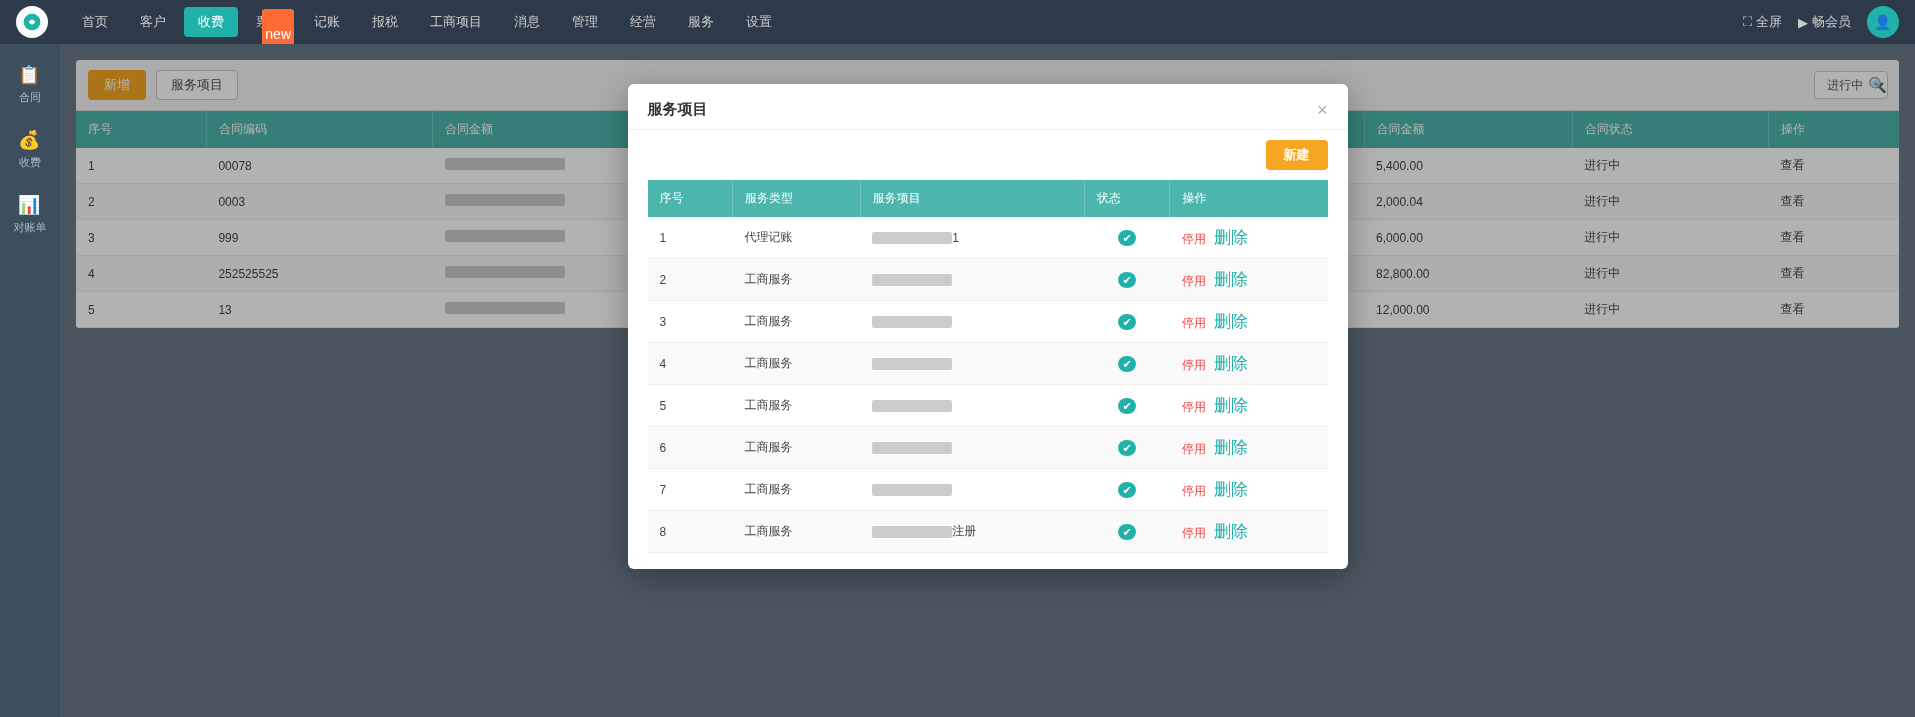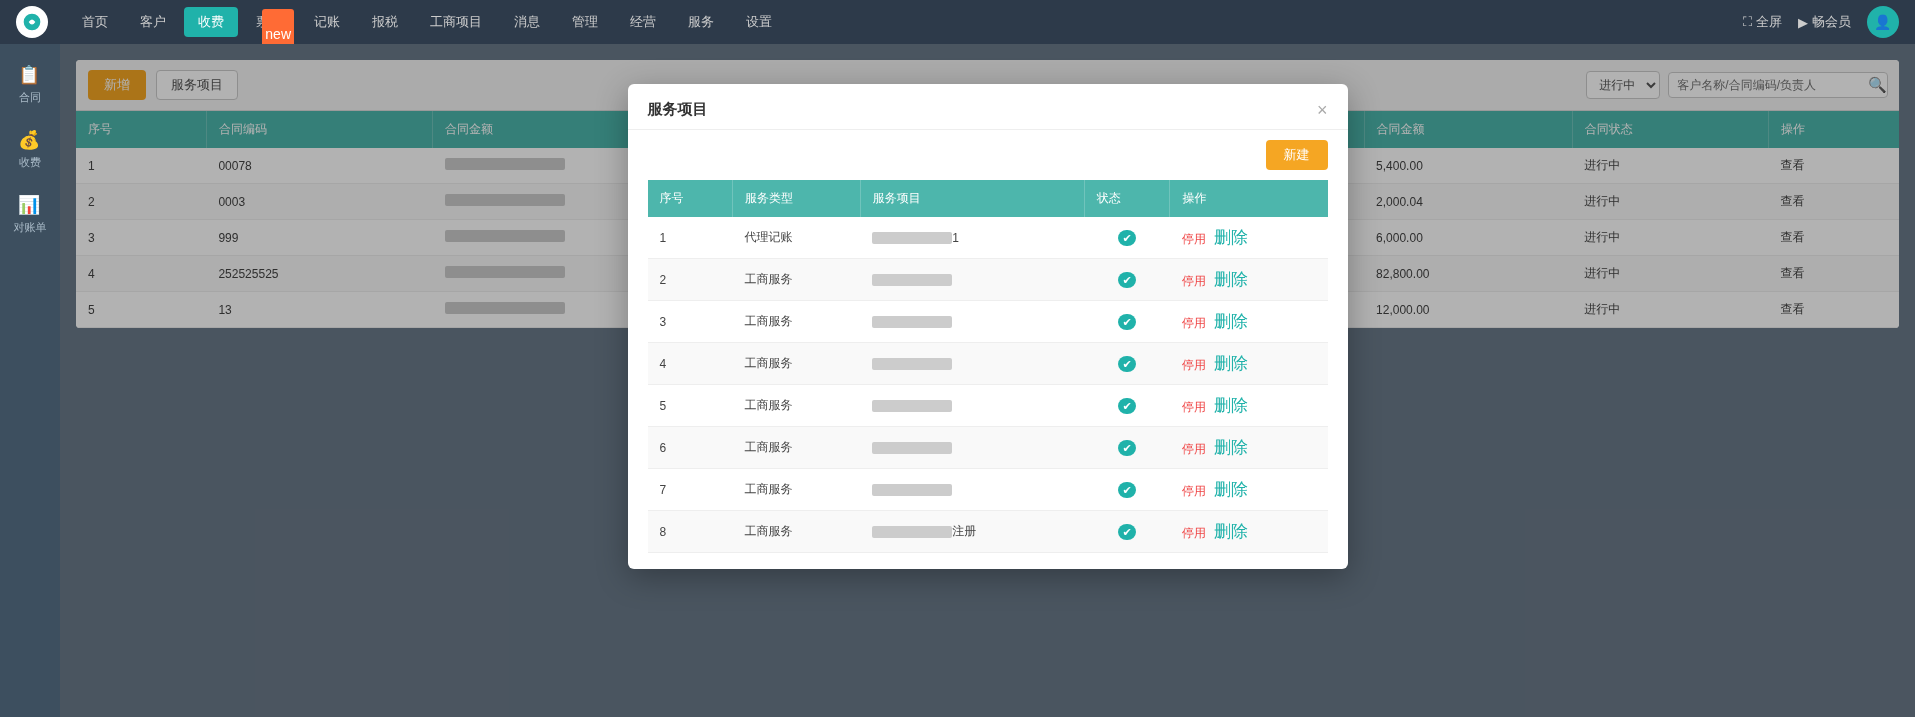--- a/index.html
+++ b/index.html
@@ -193,21 +193,21 @@
     .modal-title { font-size: 15px; font-weight: bold; color: #333; }
     .modal-close {
       cursor: pointer; color: #aaa; font-size: 18px; background: none; border: none; line-height: 1;
     }
     .modal-toolbar {
       display: flex; justify-content: flex-end;
       padding: 10px 20px;
     }
     .btn-modal-new {
       background: #f5a623; color: #fff; border: none; padding: 6px 18px;
-      border-radius: 4px; cursor: pointer; font-size: 13px;
+      border-radius: 4px; cursor: pointer; font-size: 13px; font-weight: bold;
     }
     .modal-table-wrap {
       flex: 1; overflow-y: auto; padding: 0 20px 16px 20px;
     }
     .modal-table { width: 100%; border-collapse: collapse; }
     .modal-table thead tr { background: #4db6ac; color: #fff; }
     .modal-table thead th {
       padding: 10px 12px; font-size: 12px; font-weight: normal; text-align: left;
       border-right: 1px solid rgba(255,255,255,0.2);
     }
@@ -277,21 +277,20 @@
     </aside>
 
   <main class="main-content">
     <div class="table-container">
 
       <div class="table-toolbar">
         <button class="btn-new">新增</button>
         <button class="btn-service">服务项目</button>
         <div class="toolbar-right">
           <select class="status-select" id="status-select"><option value="进行中">进行中</option><option value="全部">全部</option><option value="已结束">已结束</option></select>
-          <input class="search-input" type="text" id="search-input" placeholder="客户名称/合同编码/负责人" style="">
           <button class="search-icon-btn">🔍</button>
         </div>
       </div>
 
       <table class="data-table">
         <thead>
           <tr id="table-header-row">
               <th>序号</th>
               <th>合同编码</th>
               <th>合同金额</th>

